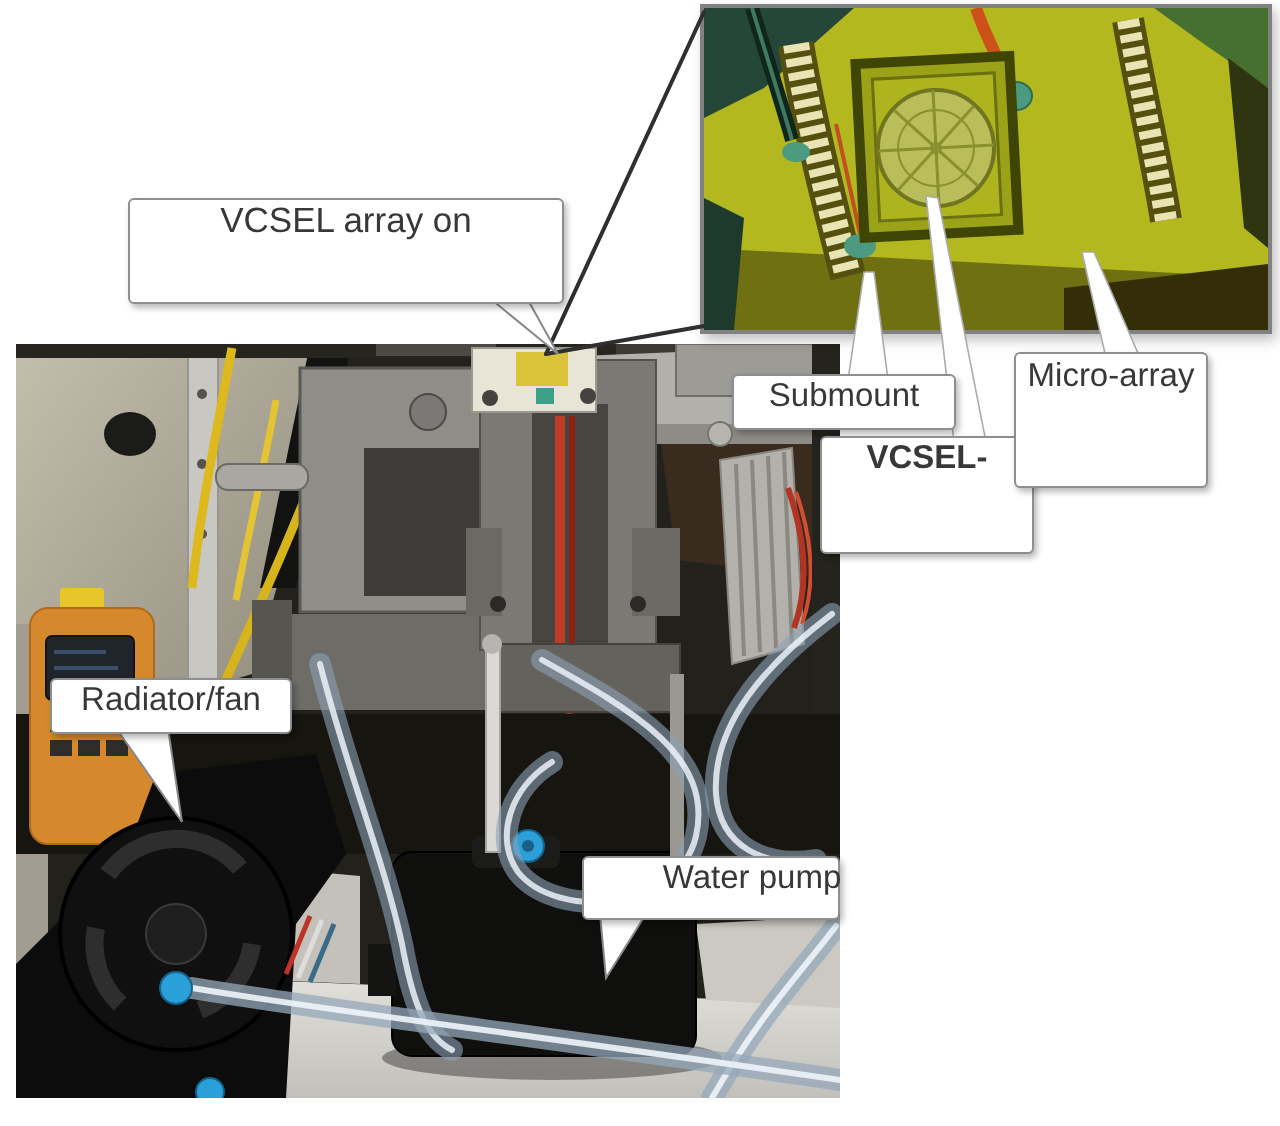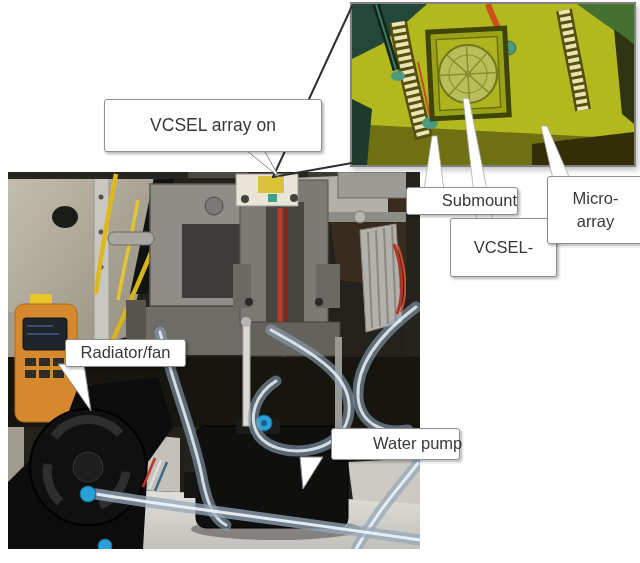--- a/index.html
+++ b/index.html
@@ -6,25 +6,25 @@
   .fig{position:relative;width:640px;height:563px;background:#ffffff;overflow:hidden;
        font-family:"Liberation Sans",sans-serif;}
   .photo{position:absolute;overflow:hidden;}
   #main-photo{left:8px;top:172px;width:412px;height:377px;background:#22211c;}
   #inset-photo{left:350px;top:2px;width:282px;height:161px;border:2px solid #818181;
        box-shadow:2px 3px 6px rgba(0,0,0,.25);background:#b4b81f;}
   #overlay{position:absolute;left:0;top:0;width:640px;height:563px;z-index:50;pointer-events:none;}
   .callout{position:absolute;z-index:60;background:#ffffff;border:1px solid #8e8e8e;
        border-radius:3px;box-shadow:1.5px 2px 3px rgba(0,0,0,.28);color:#383838;
        text-align:center;font-size:16.5px;line-height:1.3;box-sizing:border-box;
-       display:flex;flex-direction:column;justify-content:center;white-space:nowrap;margin-left:40px;}
+       display:flex;flex-direction:row;justify-content:center;white-space:nowrap;}
   .callout span{display:block;}
   #main-callout{left:64px;top:99px;width:218px;height:53px;font-size:17.5px;line-height:1.22;}
   #submount-callout{left:366px;top:187px;width:112px;height:28px;text-align:right;}
-  #vcsel-chip-callout{left:410px;top:218px;width:107px;height:59px;}
+  #vcsel-chip-callout{left:410px;top:218px;width:107px;height:59px;font-weight:bold;}
   #micro-callout{left:507px;top:176px;width:97px;height:68px;line-height:1.42;}
   #radiator-callout{left:25px;top:339px;width:121px;height:28px;}
   #pump-callout{left:291px;top:428px;width:129px;height:32px;padding-left:41px;}
 </style>
 </head>
 <body>
 
 <div class="fig">
 
   <div class="photo" id="main-photo">

